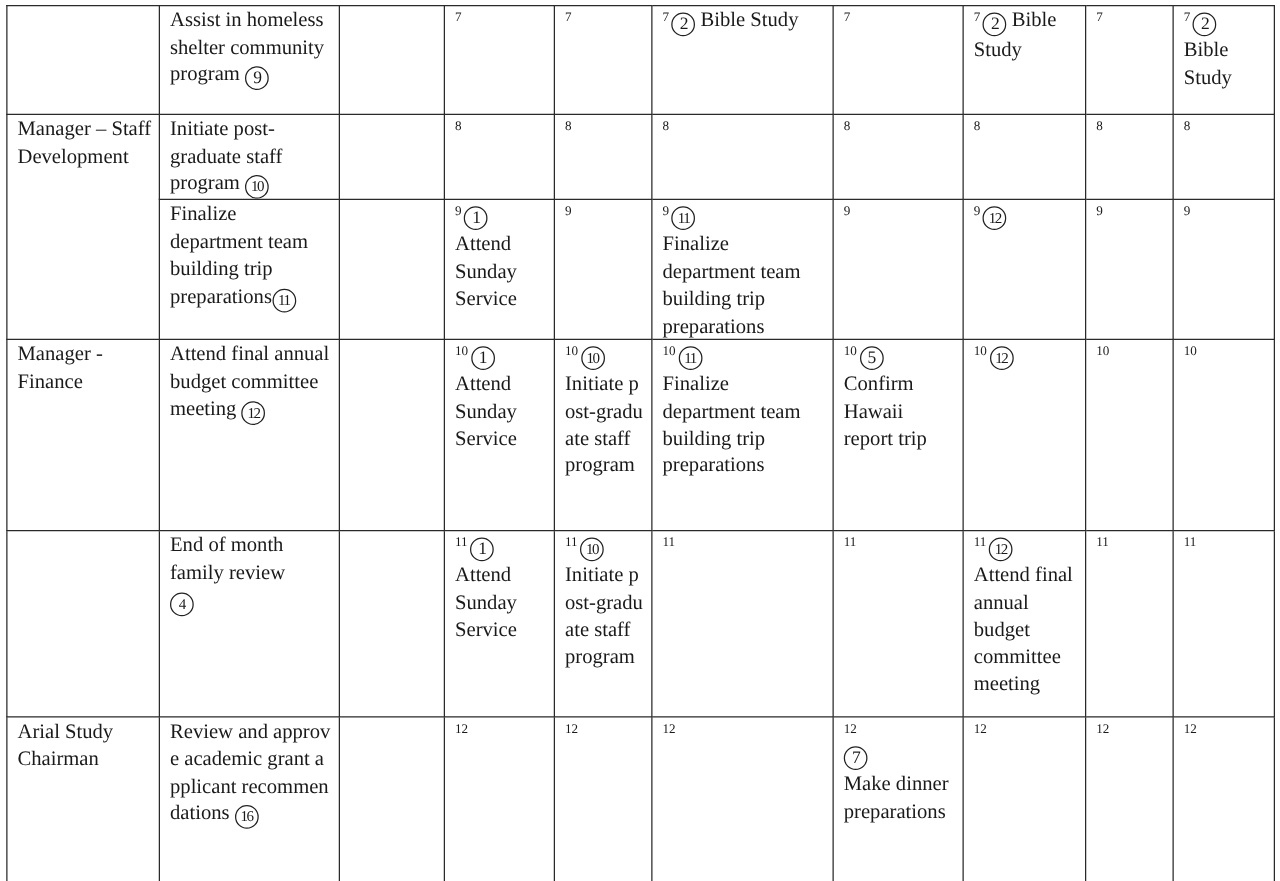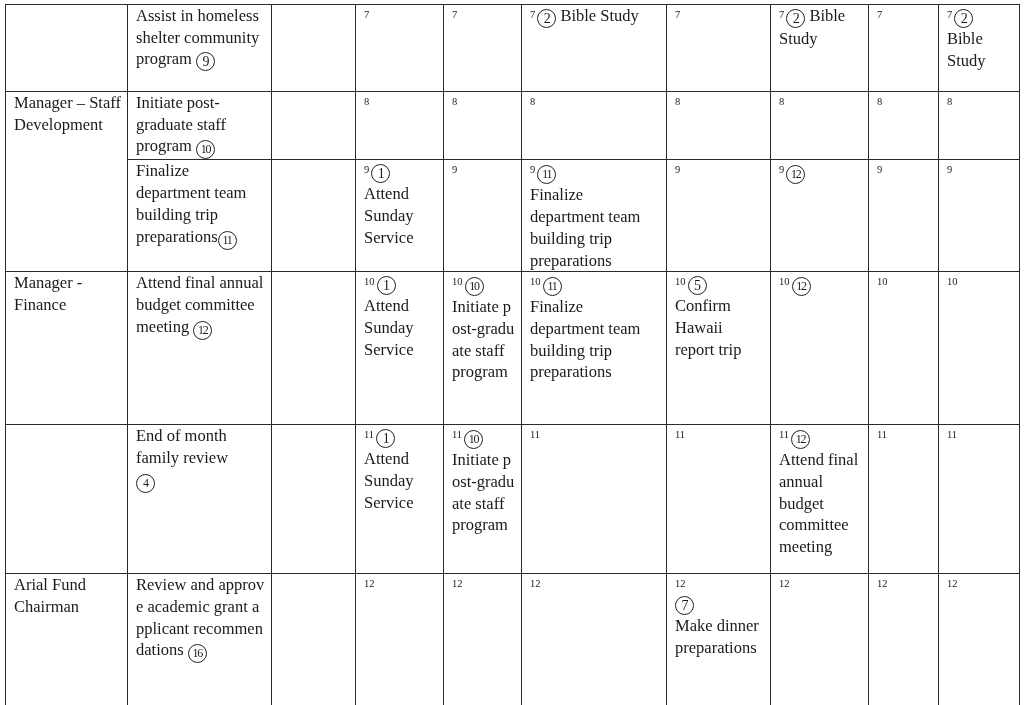--- a/index.html
+++ b/index.html
@@ -189,21 +189,21 @@
         </td>
       <td>
           <span class="cell-top numonly"><span class="daynum">11</span></span>
         </td>
       <td>
           <span class="cell-top numonly"><span class="daynum">11</span></span>
         </td>
     </tr>
 
     <tr style="height:132px">
-      <td class="role"><span>Arial Fund Chairman</span></td>
+      <td class="role"><span>Arial Study Chairman</span></td>
       <td class="task" style="word-break:break-all"><span>Review and approve academic grant applicant recommendations</span> <span class="circ two">16</span></td>
       <td><span></span></td>
       <td>
           <span class="cell-top numonly"><span class="daynum">12</span></span>
         </td>
       <td>
           <span class="cell-top numonly"><span class="daynum">12</span></span>
         </td>
       <td>
           <span class="cell-top numonly"><span class="daynum">12</span></span>

